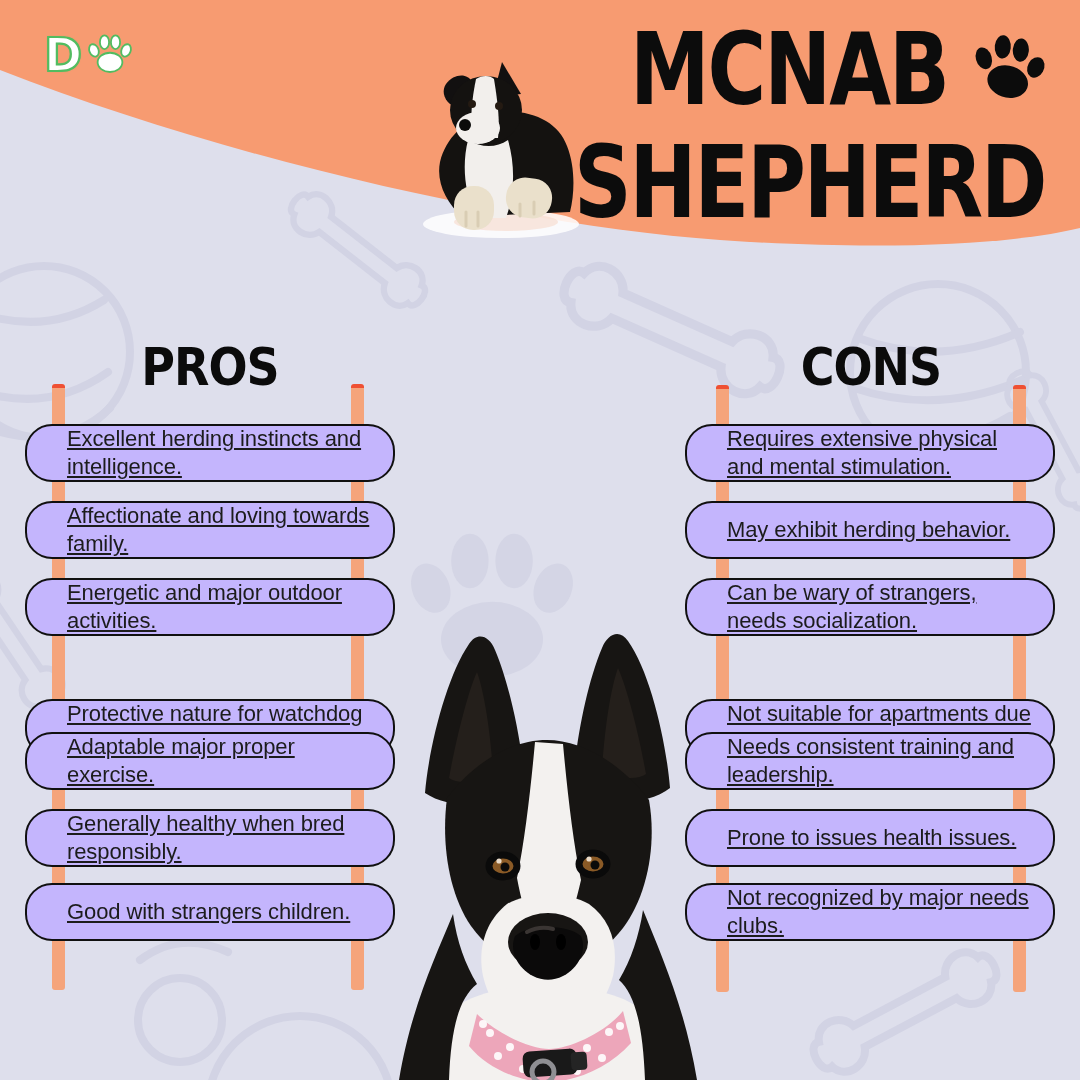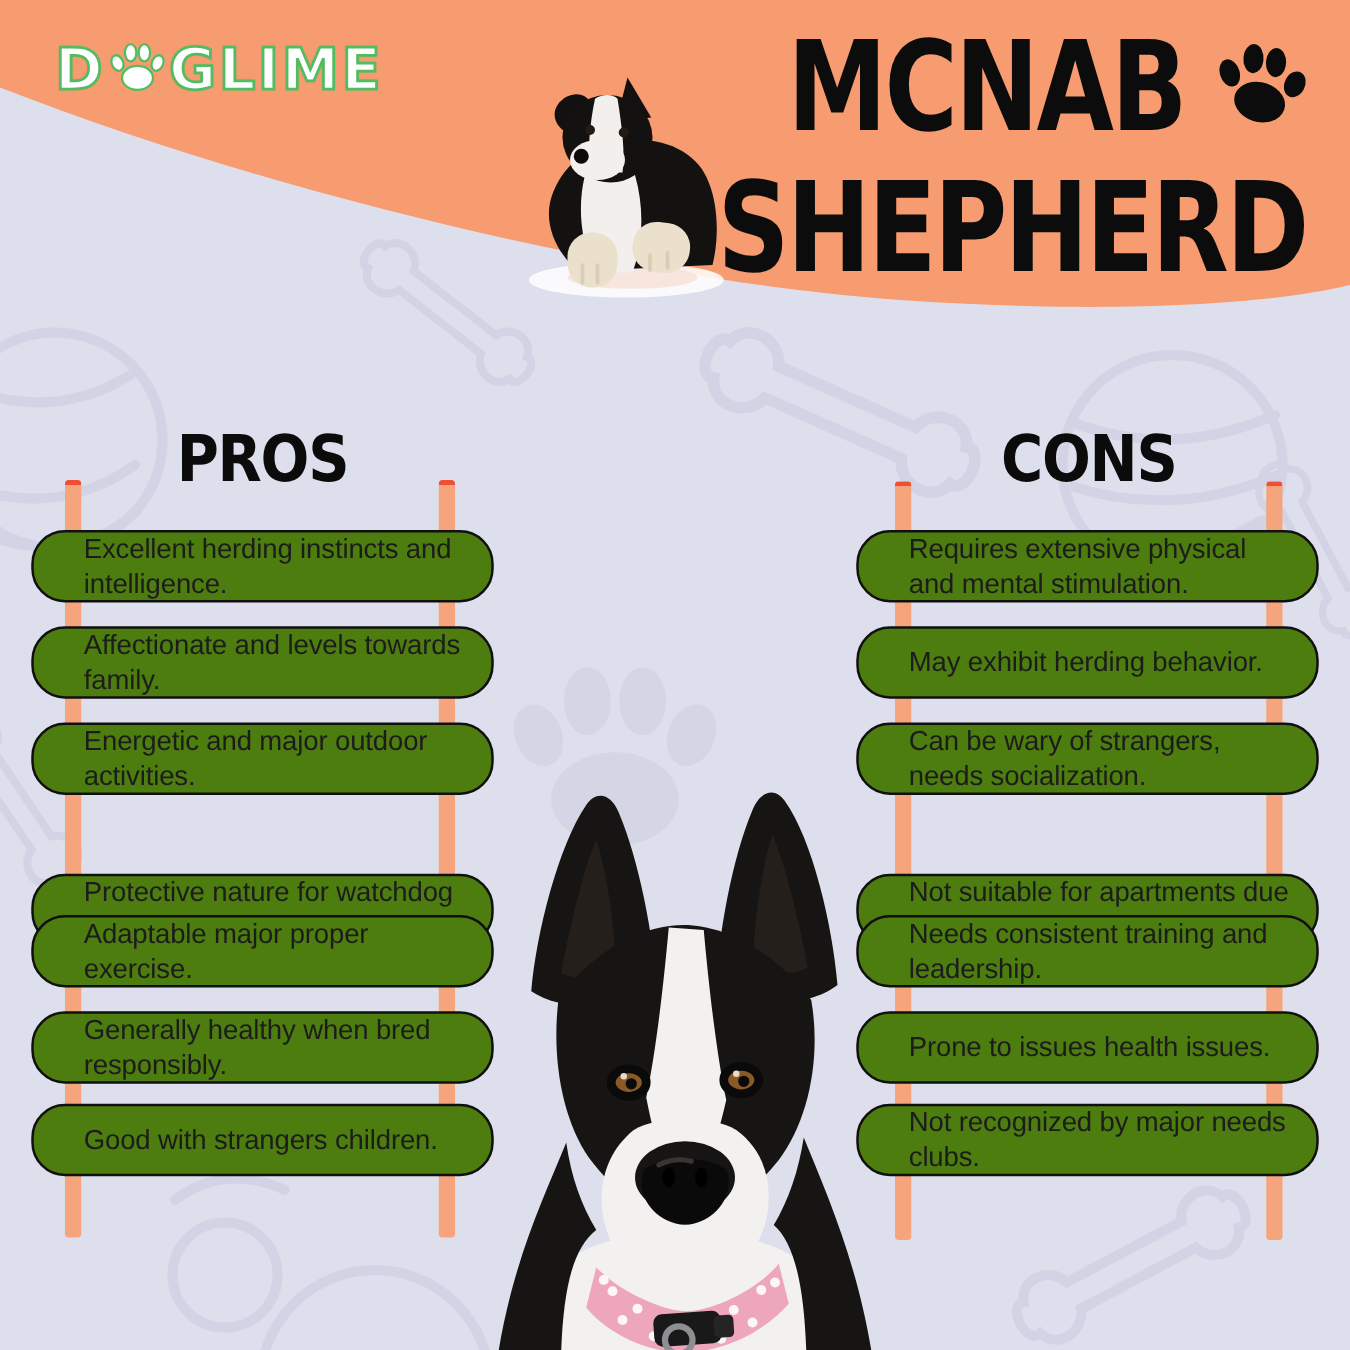--- a/index.html
+++ b/index.html
@@ -34,23 +34,23 @@
 
   
   .bar{position:absolute;width:13px;background:#F5A47B;border-radius:3px;z-index:2;
        border-top:4px solid #EF5033;box-sizing:border-box;}
   .bar.l1{left:52px;top:384px;height:606px;}
   .bar.l2{left:351px;top:384px;height:606px;}
   .bar.r1{left:716px;top:385px;height:607px;}
   .bar.r2{left:1013px;top:385px;height:607px;}
 
   
-  .box{position:absolute;width:370px;height:58px;background:#4d7c0f;border:2.5px solid #101010;
+  .box{position:absolute;width:370px;height:58px;background:#c4b5fd;border:2.5px solid #101010;
        border-radius:27px;box-sizing:border-box;z-index:3;display:flex;align-items:center;
-       padding:0 14px 0 40px;font-size:22px;line-height:28px;letter-spacing:-0.1px;color:#1c1c1c;}
+       padding:0 14px 0 40px;font-size:22px;line-height:28px;letter-spacing:-0.1px;color:#1c1c1c;text-decoration:underline;}
   .col-pros .box{left:25px;}
   .col-cons .box{left:685px;align-items:center;}
   .row0{top:424px;} .row1{top:501px;} .row2{top:578px;} .row3{top:655px;margin-top:44px;}
   .row4{top:732px;} .row5{top:809px;} .row6{top:883px;}
 
   
   .header-dog{position:absolute;left:406px;top:54px;z-index:7;}
   .main-dog{position:absolute;left:395px;top:628px;z-index:2;}
 </style>
 </head>
@@ -110,21 +110,20 @@
     <span>D</span>
     <svg class="paw-o" width="46" height="44" viewBox="0 0 100 96">
       <g fill="#ffffff" stroke="#52BC60" stroke-width="4">
         <ellipse cx="50" cy="64" rx="27" ry="21"></ellipse>
         <ellipse cx="15" cy="38" rx="10" ry="14" transform="rotate(-22 15 38)"></ellipse>
         <ellipse cx="38" cy="20" rx="10" ry="15"></ellipse>
         <ellipse cx="62" cy="20" rx="10" ry="15"></ellipse>
         <ellipse cx="85" cy="38" rx="10" ry="14" transform="rotate(22 85 38)"></ellipse>
       </g>
     </svg>
-    <span>GLIME</span>
   </div>
 
   <div class="title">
     <div class="title-line1">
       <span>MCNAB</span>
       <svg width="74" height="70" viewBox="0 0 100 96" style="transform:rotate(8deg) scaleY(0.8);">
         <g fill="#0c0c0c">
           <ellipse cx="50" cy="64" rx="28" ry="22"></ellipse>
           <ellipse cx="14" cy="38" rx="11" ry="15" transform="rotate(-22 14 38)"></ellipse>
           <ellipse cx="38" cy="18" rx="11" ry="16"></ellipse>
@@ -156,21 +155,21 @@
   </svg>
 
   <section class="col-pros">
     <h2 class="col-heading heading-pros">PROS</h2>
     <div class="bar l1"></div>
     <div class="bar l2"></div>
     <div class="box row0">
         <span>Excellent herding instincts and intelligence.</span>
       </div>
     <div class="box row1">
-        <span>Affectionate and levels towards family.</span>
+        <span>Affectionate and loving towards family.</span>
       </div>
     <div class="box row2">
         <span>Energetic and major outdoor activities.</span>
       </div>
     <div class="box row3">
         <span>Protective nature for watchdog duties.</span>
       </div>
     <div class="box row4">
         <span>Adaptable major proper exercise.</span>
       </div>

